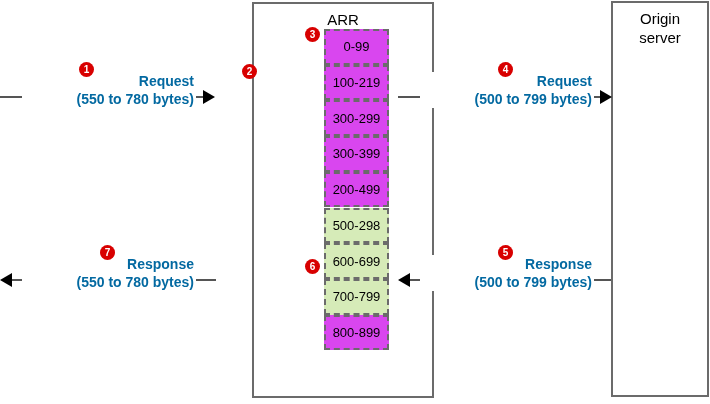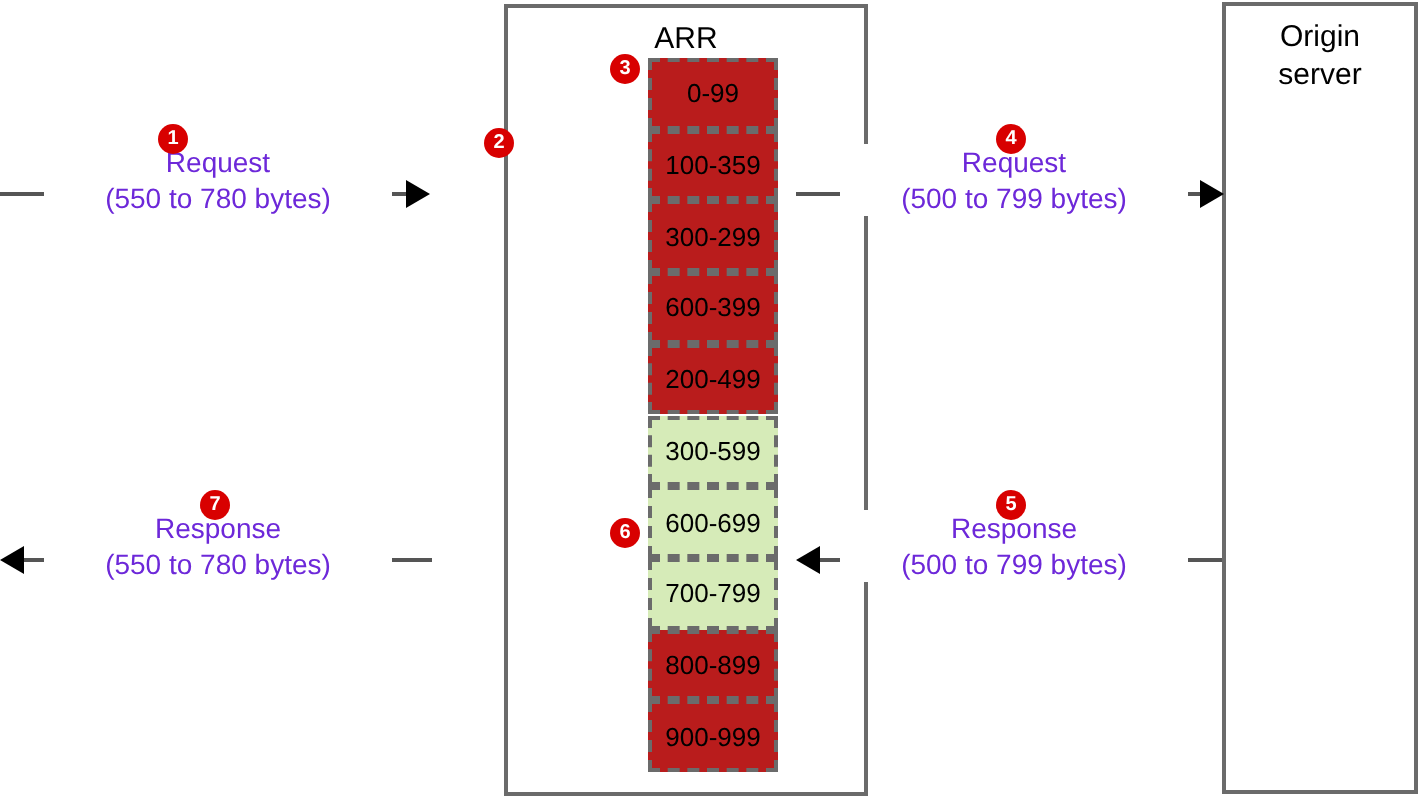--- a/index.html
+++ b/index.html
@@ -47,21 +47,21 @@
     width: 65px;
     height: 357px;
   }
   .block {
     position: absolute;
     left: 0;
     width: 65px;
     height: 35.7px;
     border: 2px dashed #6b6b6b;
     box-sizing: border-box;
-    background: #b91c1c;
+    background: #d946ef;
     display: flex;
     align-items: center;
     justify-content: center;
     font-size: 13px;
     color: #000000;
   }
   .block.highlight { background: #d6ebb8; }
 
   
   .h-line {
@@ -75,26 +75,27 @@
     height: 0;
     border-top: 7px solid transparent;
     border-bottom: 7px solid transparent;
   }
   .arrow-head.right { border-left: 12px solid #000000; }
   .arrow-head.left  { border-right: 12px solid #000000; }
 
   
   .arrow-label {
     position: absolute;
-    text-align: center;
+    text-align: right;
     font-size: 14px;
-    color: #6d28d9;
+    color: #0369a1;
     line-height: 18px;
     background: #ffffff;
     padding: 0 2px;
+    font-weight: bold;
   }
 
   
   .badge {
     position: absolute;
     width: 15px;
     height: 15px;
     border-radius: 50%;
     background: #d80000;
     color: #ffffff;
@@ -117,29 +118,28 @@
 
   <div id="origin-box" class="solid-box">
     <div id="origin-title" class="box-title">
       <span>Origin</span><br>
       <span>server</span>
     </div>
   </div>
 
   <div id="block-column">
       <div class="block" style="top: 0px;">0-99</div>
-      <div class="block" style="top: 35.7px;">100-359</div>
+      <div class="block" style="top: 35.7px;">100-219</div>
       <div class="block" style="top: 71.4px;">300-299</div>
-      <div class="block" style="top: 107.1px;">600-399</div>
+      <div class="block" style="top: 107.1px;">300-399</div>
       <div class="block" style="top: 142.8px;">200-499</div>
-      <div class="block highlight" style="top: 178.5px;">300-599</div>
+      <div class="block highlight" style="top: 178.5px;">500-298</div>
       <div class="block highlight" style="top: 214.2px;">600-699</div>
       <div class="block highlight" style="top: 249.9px; text-align: center;">700-799</div>
       <div class="block" style="top: 285.6px;">800-899</div>
-      <div class="block" style="top: 321.3px;">900-999</div>
     </div>
 
   <div class="h-line" style="left:0px; top:96px; width:204px;"></div>
   <div class="arrow-head right" style="left:203px; top:90px;"></div>
   <div class="arrow-label" style="left:22px; top:72px; width:170px;">
     <span>Request</span><br>
     <span>(550 to 780 bytes)</span>
   </div>
   <div class="badge" style="left:79px; top:62px;">1</div>
 

